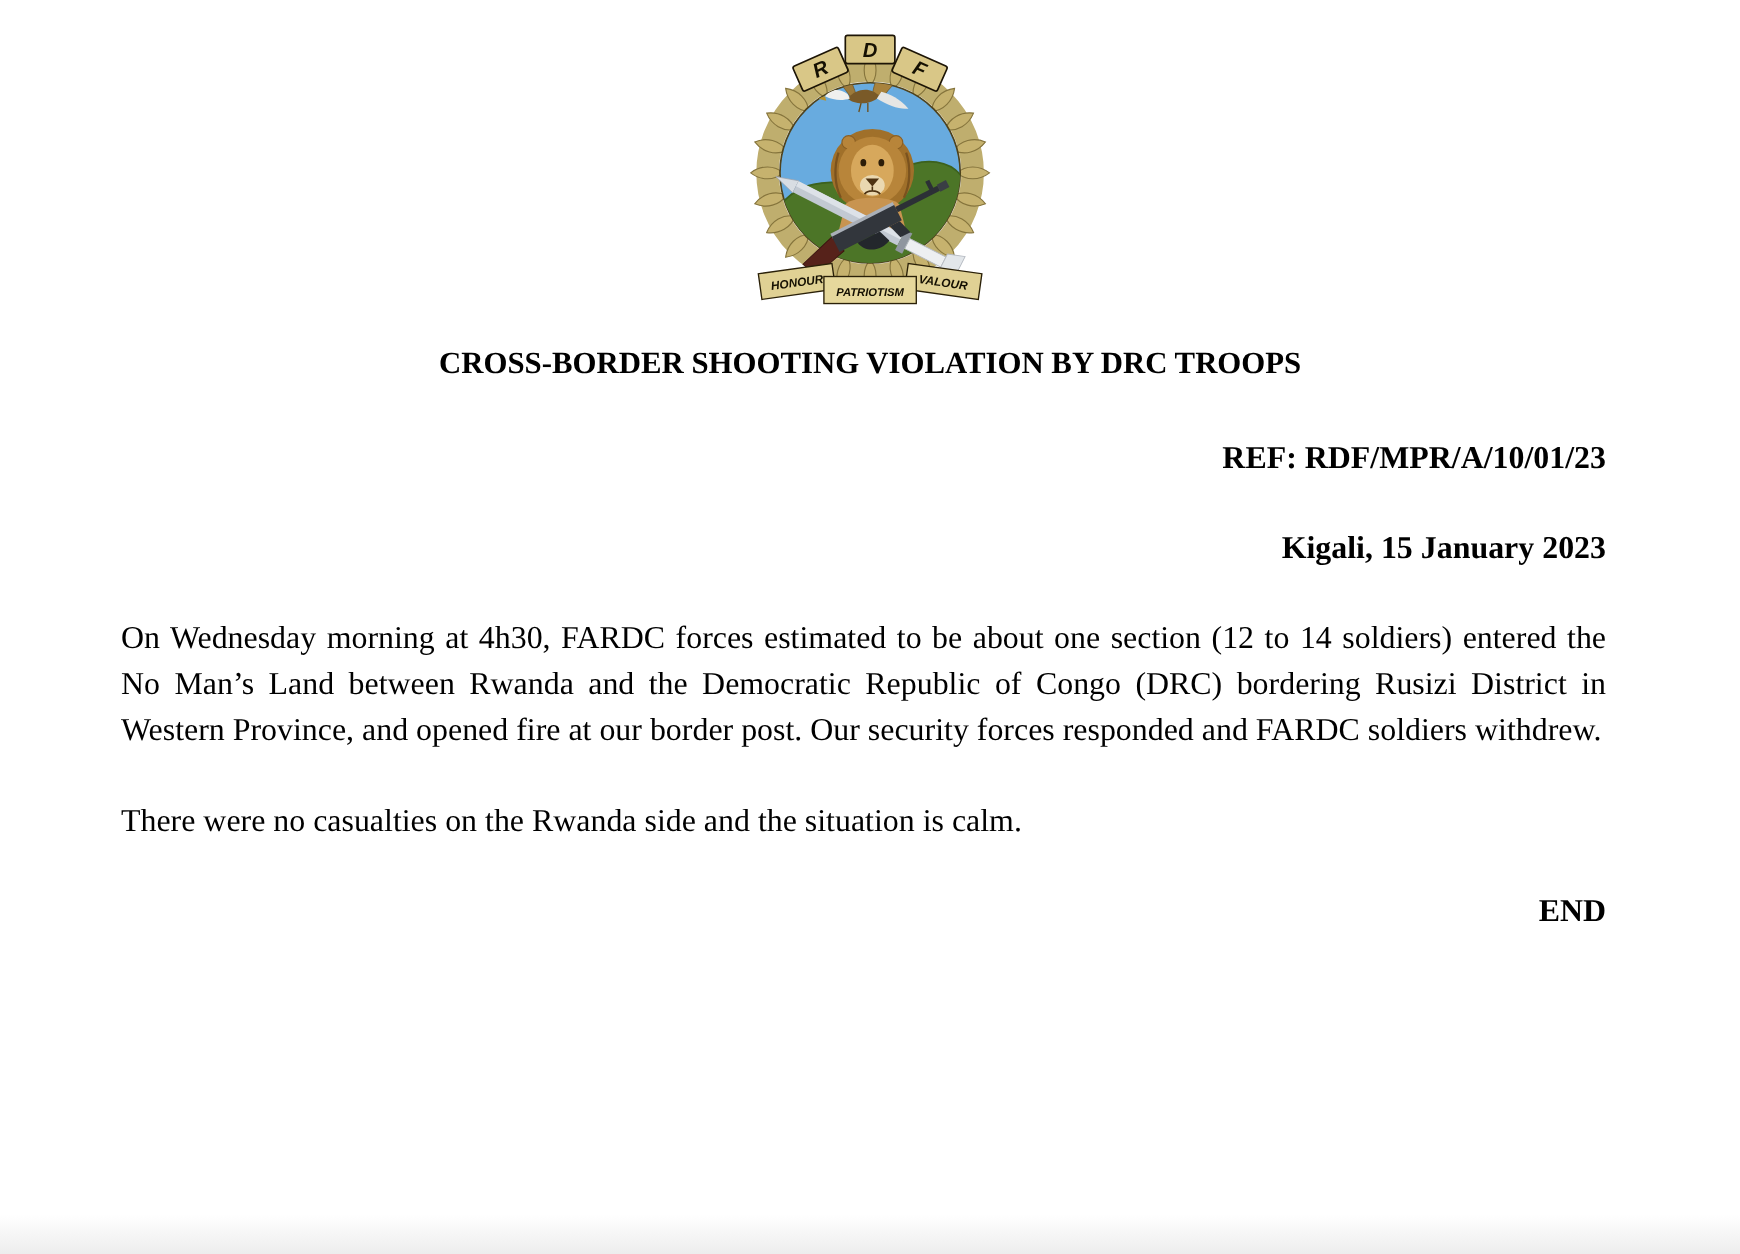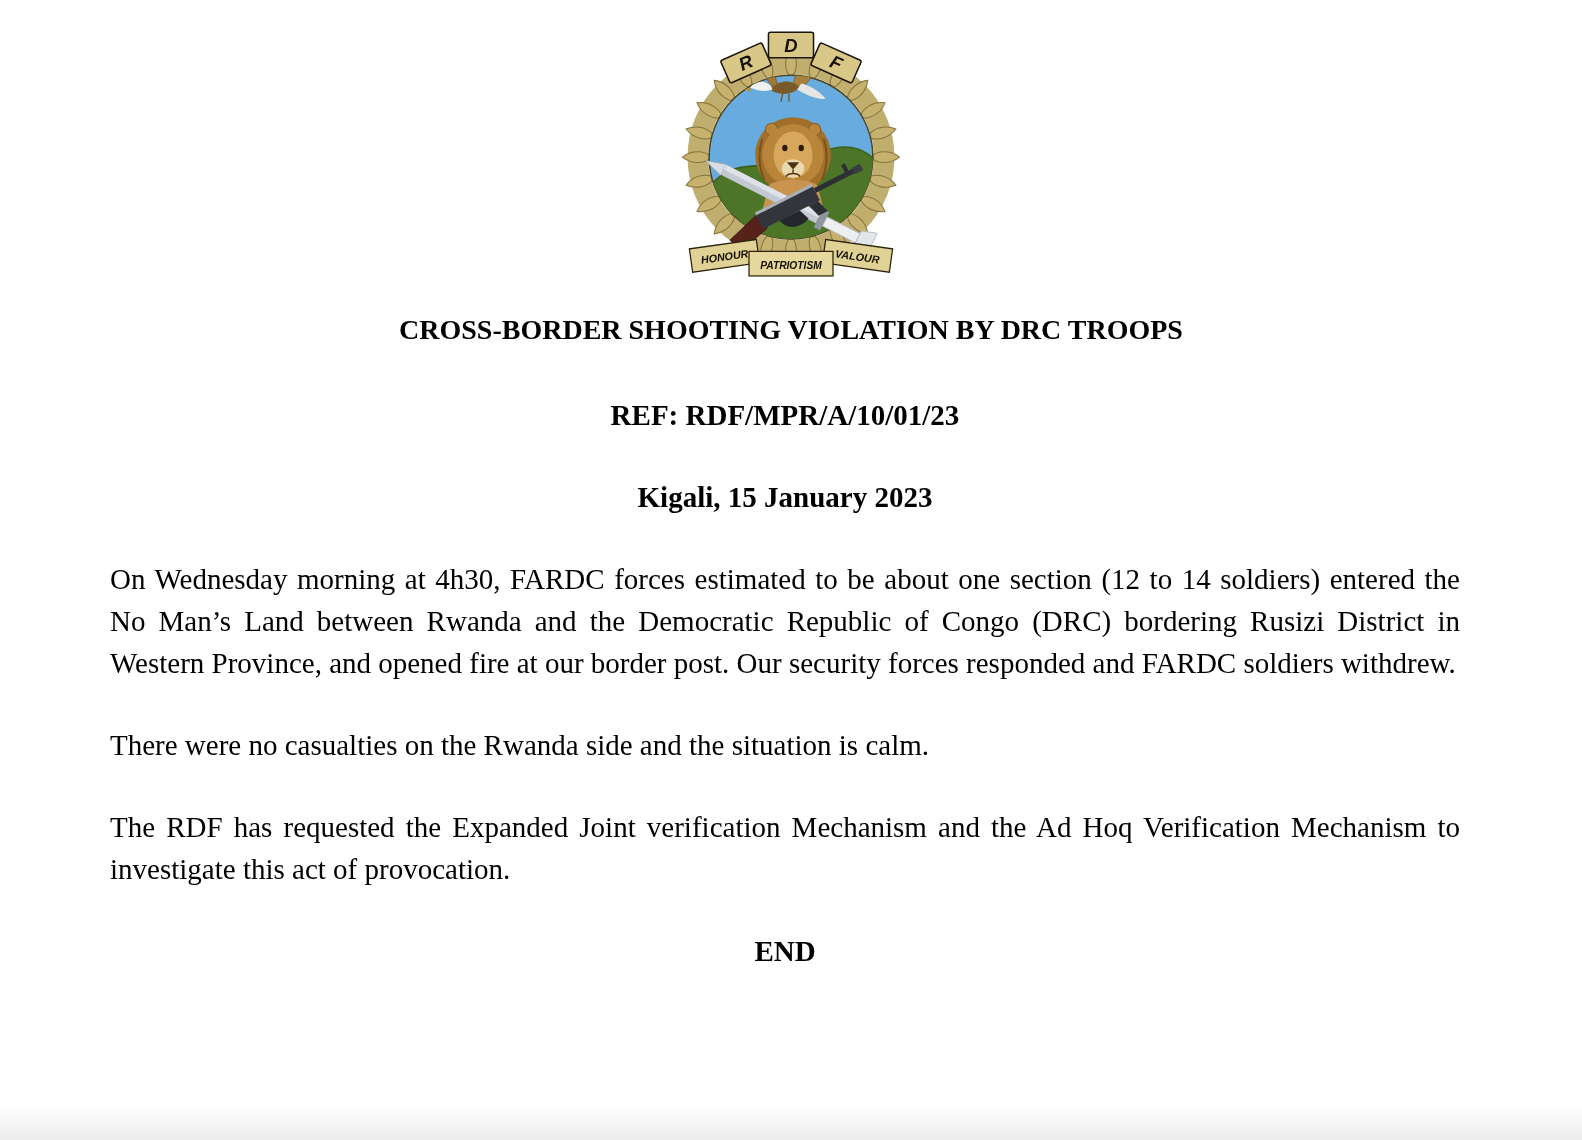--- a/index.html
+++ b/index.html
@@ -39,21 +39,21 @@
     margin: 42px 122px 0 110px;
     font-size: 29px;
     line-height: 42px;
   }
   .content p {
     margin: 0 0 40px 0;
     text-align: justify;
   }
   .content p.bold {
     font-weight: bold;
-    text-align: center;
+    text-align: right;
   }
   .bottom-edge {
     position: absolute;
     left: 0;
     bottom: 0;
     width: 100%;
     height: 36px;
     background: linear-gradient(to bottom, rgba(255,255,255,0) 0%, #ededed 100%);
     pointer-events: none;
   }
@@ -200,18 +200,17 @@
     </svg>
   </div>
 
   <div class="doc-title">CROSS-BORDER SHOOTING VIOLATION BY DRC TROOPS</div>
 
   <div class="content">
     <p class="bold">REF: RDF/MPR/A/10/01/23</p>
     <p class="bold">Kigali, 15 January 2023</p>
     <p>On Wednesday morning at 4h30, FARDC forces estimated to be about one section (12 to 14 soldiers) entered the No Man’s Land between Rwanda and the Democratic Republic of Congo (DRC) bordering Rusizi District in Western Province, and opened fire at our border post. Our security forces responded and FARDC soldiers withdrew.</p>
     <p>There were no casualties on the Rwanda side and the situation is calm.</p>
-    <p>The RDF has requested the Expanded Joint verification Mechanism and the Ad Hoq Verification Mechanism to investigate this act of provocation.</p>
     <p class="bold">END</p>
   </div>
 
   <div class="bottom-edge"></div>
 </div>
 
 </body></html>

